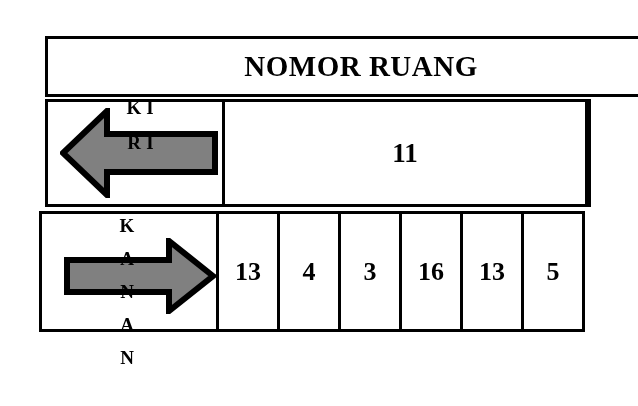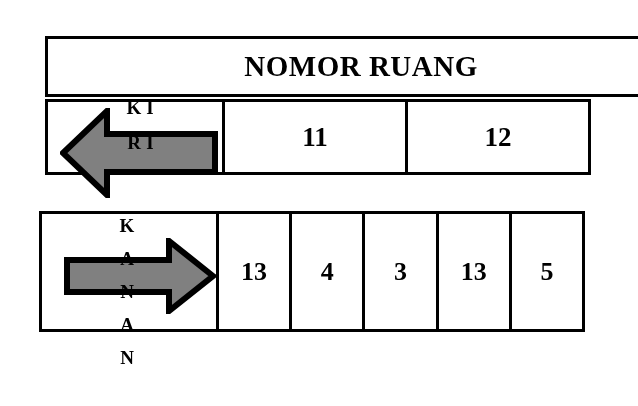--- a/index.html
+++ b/index.html
@@ -49,21 +49,21 @@
     letter-spacing: 0.5px;
     color: #000000;
     line-height: 1;
   }
 
   
   .row2-block {
     left: 45px;
     top: 99px;
     width: 546px;
-    height: 76px;
+    height: 108px;
     display: flex;
   }
   .row2-arrow-cell {
     position: relative;
     width: 177px;
     box-sizing: border-box;
     border-right: 3px solid #000000;
   }
   .row2-num-cell {
     position: relative;
@@ -161,23 +161,20 @@
     <div class="row2-arrow-cell">
       <svg class="arrow-svg arrow-left-svg" viewBox="0 0 158 90">
         <polygon points="3,45 47,3 47,26 155,26 155,64 47,64 47,87" fill="#808080" stroke="#000000" stroke-width="6" stroke-linejoin="miter"></polygon>
       </svg>
     </div>
 
     <div class="row2-num-cell divided">
       <span class="num-text">11</span>
     </div>
 
-    <div class="row2-num-cell">
-      <span class="num-text">12</span>
-    </div>
   </div>
 
   <div class="vlabel vlabel-kiri" style="top:98px;">K</div>
   <div class="vlabel vlabel-kiri" style="top:98px; left:137px;">I</div>
   <div class="vlabel vlabel-kiri" style="top:133px;">R</div>
   <div class="vlabel vlabel-kiri" style="top:133px; left:137px;">I</div>
 
   <div class="block row3-block">
 
     <div class="row3-arrow-cell">
@@ -187,20 +184,23 @@
     </div>
 
     <div class="row3-num-cell divided">
       <span class="num-text-sm">13</span>
     </div>
     <div class="row3-num-cell divided">
       <span class="num-text-sm">4</span>
     </div>
     <div class="row3-num-cell divided">
       <span class="num-text-sm">3</span>
+    </div>
+    <div class="row3-num-cell divided">
+      <span class="num-text-sm">16</span>
     </div>
     <div class="row3-num-cell divided">
       <span class="num-text-sm">13</span>
     </div>
     <div class="row3-num-cell">
       <span class="num-text-sm">5</span>
     </div>
   </div>
 
   <div class="vlabel vlabel-kanan" style="top:216px;">K</div>

